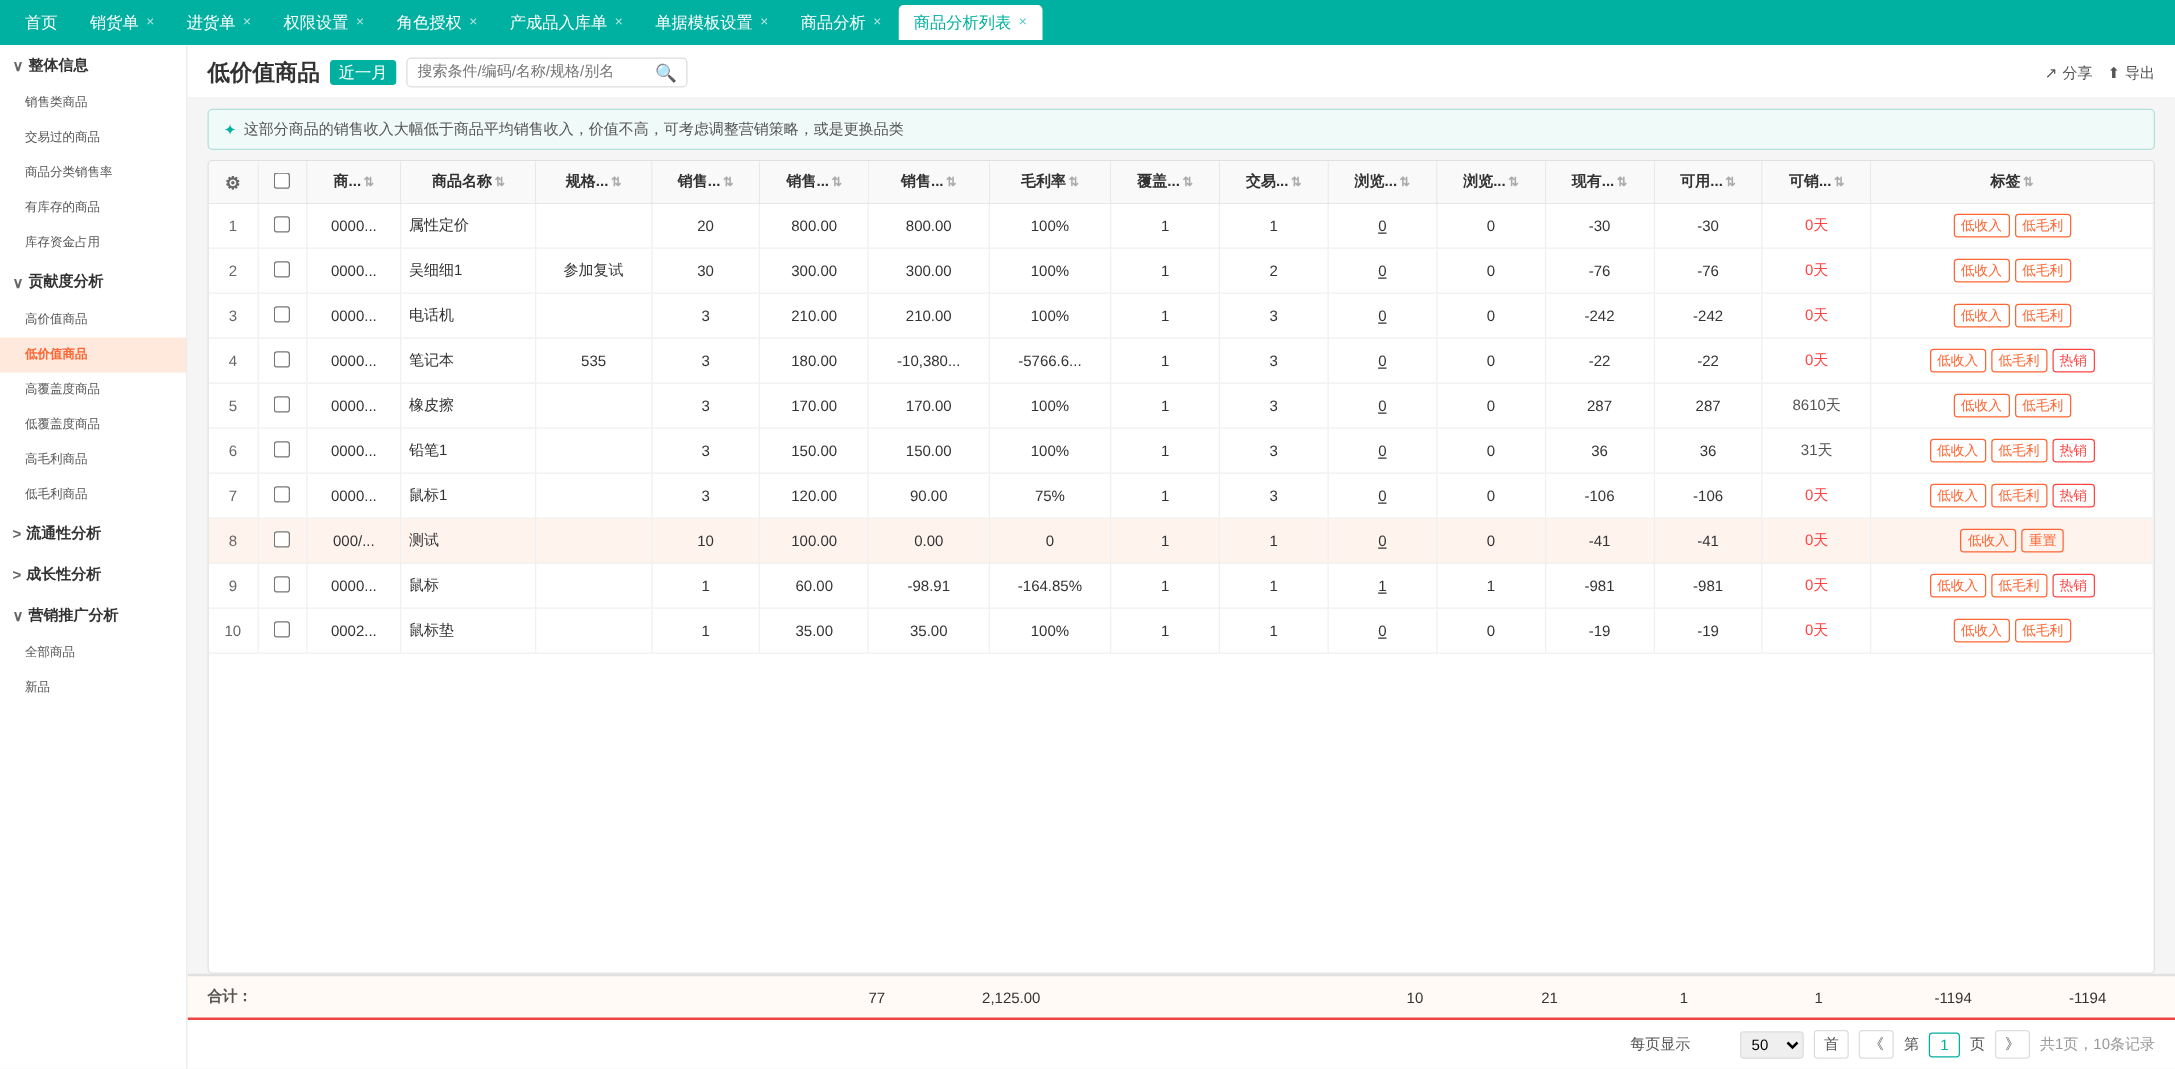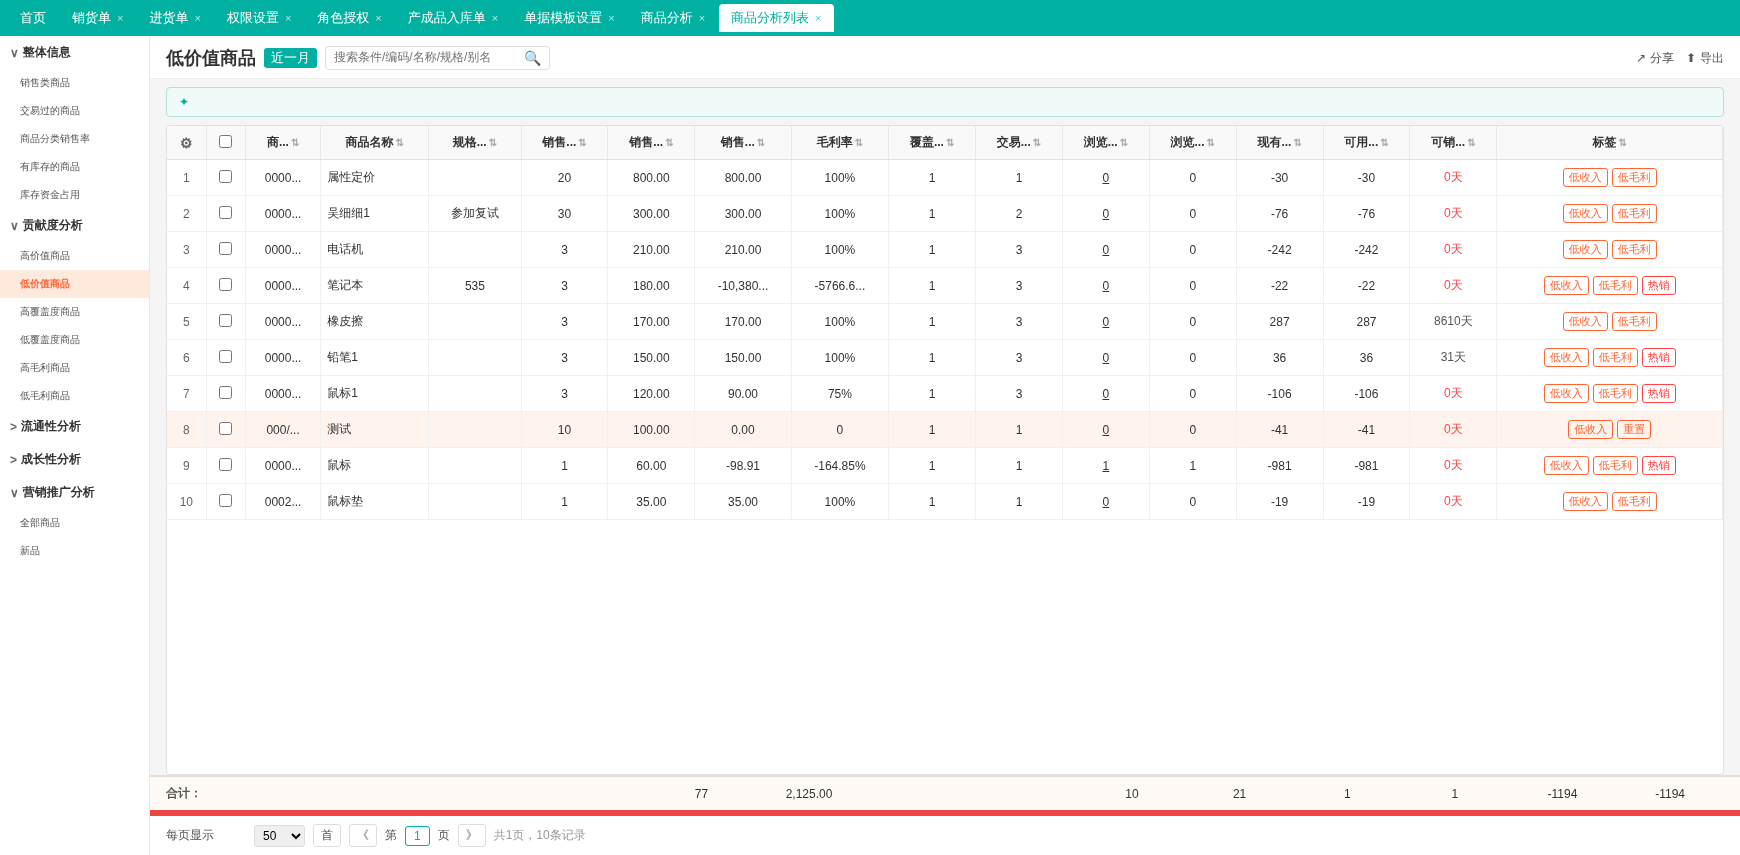--- a/index.html
+++ b/index.html
@@ -98,22 +98,22 @@
     .footer-total {
       background: #fffaf5; border-top: 2px solid #e0e0e0;
       padding: 8px 16px; display: flex; align-items: center; gap: 0;
     }
     .footer-total .label { font-weight: bold; color: #555; margin-right: 15px; }
     .footer-cells { display: flex; flex: 1; }
     .footer-cell { flex: 1; text-align: center; font-size: 12px; color: #333; padding: 0 4px; }
 
     
     .pagination {
-      display: flex; align-items: center; 
-      padding: 8px 16px; background: #fff; border-top: 6px solid #ef4444;
+      display: flex; align-items: center; justify-content: flex-end;
+      padding: 8px 16px; background: #fff; border-top: 2px solid #ef4444;
       gap: 8px; font-size: 12px; color: #555;
     }
     .pagination .page-size-select {
       border: 1px solid #ddd; border-radius: 3px; padding: 2px 4px; font-size: 12px; margin-left: 32px;
     }
     .pagination .pg-btn {
       border: 1px solid #ddd; background: #fff; border-radius: 3px;
       padding: 2px 7px; cursor: pointer; color: #555;
     }
     .pagination .pg-current { border: 1px solid #00b0a0; border-radius: 3px; padding: 2px 8px; color: #00b0a0; }
@@ -180,20 +180,21 @@
         </div>
         <div class="btn-action">
           <span>⬆</span>
           <span>导出</span>
         </div>
       </div>
     </div>
 
     <div class="info-banner">
       <span class="star">✦</span>
+      <span>这部分商品的销售收入大幅低于商品平均销售收入，价值不高，可考虑调整营销策略，或是更换品类</span>
     </div>
 
     <div class="table-container">
       <table>
         <thead id="table-head">
             <tr>
               <th><span class="gear-icon">⚙</span></th>
               <th><input type="checkbox" style=""></th>
               <th>
                 <div class="col-header">

